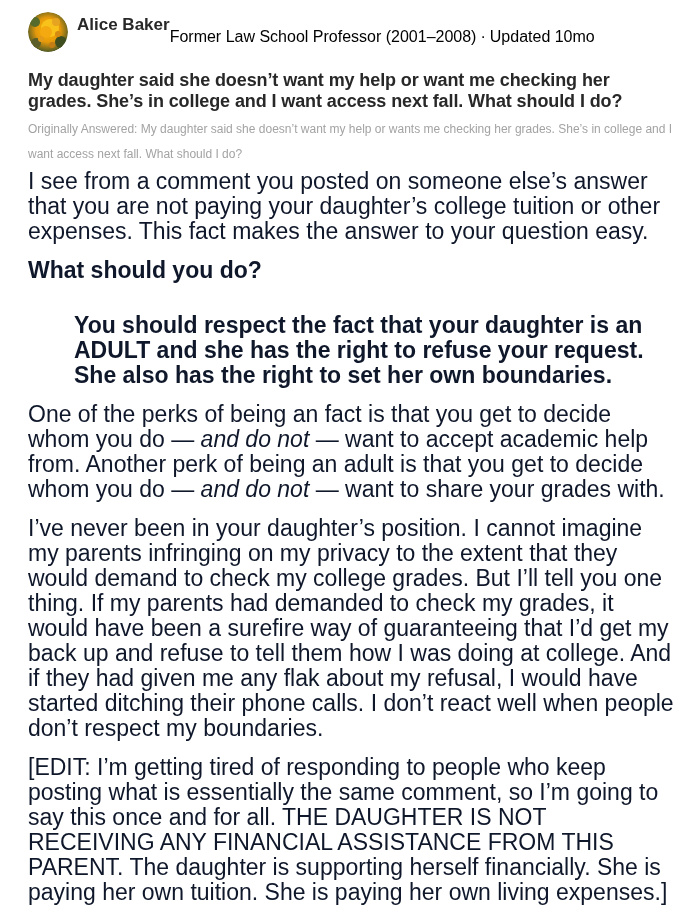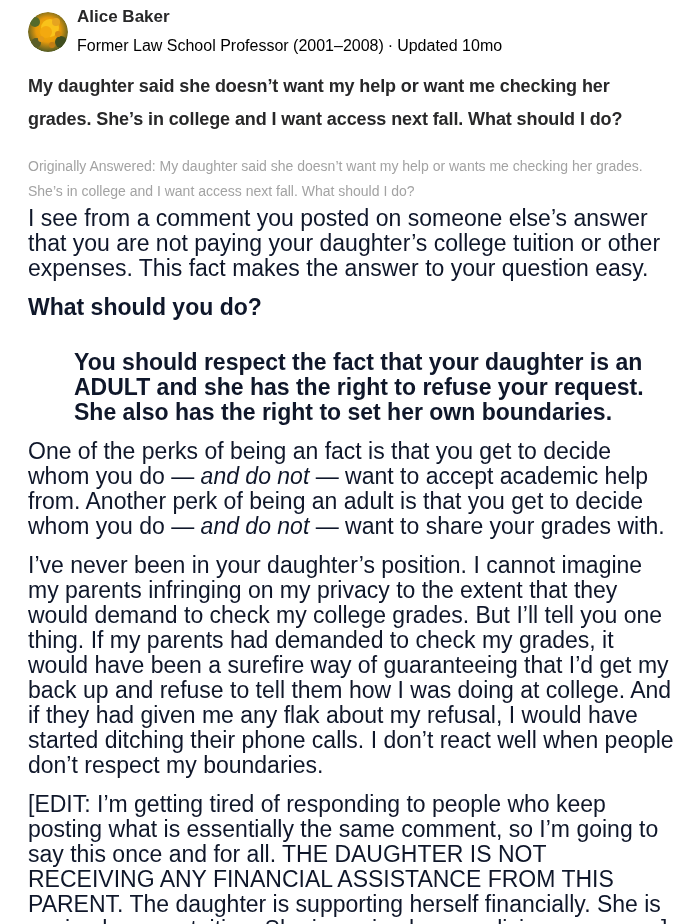--- a/index.html
+++ b/index.html
@@ -28,48 +28,48 @@
       width: 40px;
       height: 40px;
       border-radius: 50%;
       overflow: hidden;
       flex: 0 0 40px;
       margin-right: 9px;
       position: relative;
       margin-top: -2px;
     }
     .avatar svg { display: block; }
-    .author-meta { display: flex; flex-direction: column; justify-content: flex-end; }
+    .author-meta { display: flex; flex-direction: row; justify-content: flex-end; }
     .author-name {
       font-size: 17px;
       font-weight: bold;
       color: #282829;
       line-height: 21px;
       margin-top: -4px;
     }
     .author-sub {
       font-size: 16px;
       color: #000000;
       line-height: 22px;
       margin-top: 8px;
     }
     .author-sub .dot { margin: 0 4px; }
     .question {
       font-size: 18px;
       font-weight: bold;
       color: #282829;
-      line-height: 33px;
+      line-height: 21px;
       margin-top: 4px;
       letter-spacing: -0.1px;
     }
     .orig {
-      font-size: 14px;
+      font-size: 12px;
       color: #a3a3a3;
       line-height: 25px;
-      margin-top: 18px;
+      margin-top: 5px;
     }
     .answer { margin-top: 2px; }
     .answer p {
       font-size: 23px;
       line-height: 25px;
       color: #0f172a;
       margin-bottom: 14px;
     }
     .answer p.bold { font-weight: bold; margin-left: 46px; }
     .answer p.h { font-weight: bold; margin-bottom: 30px; }

